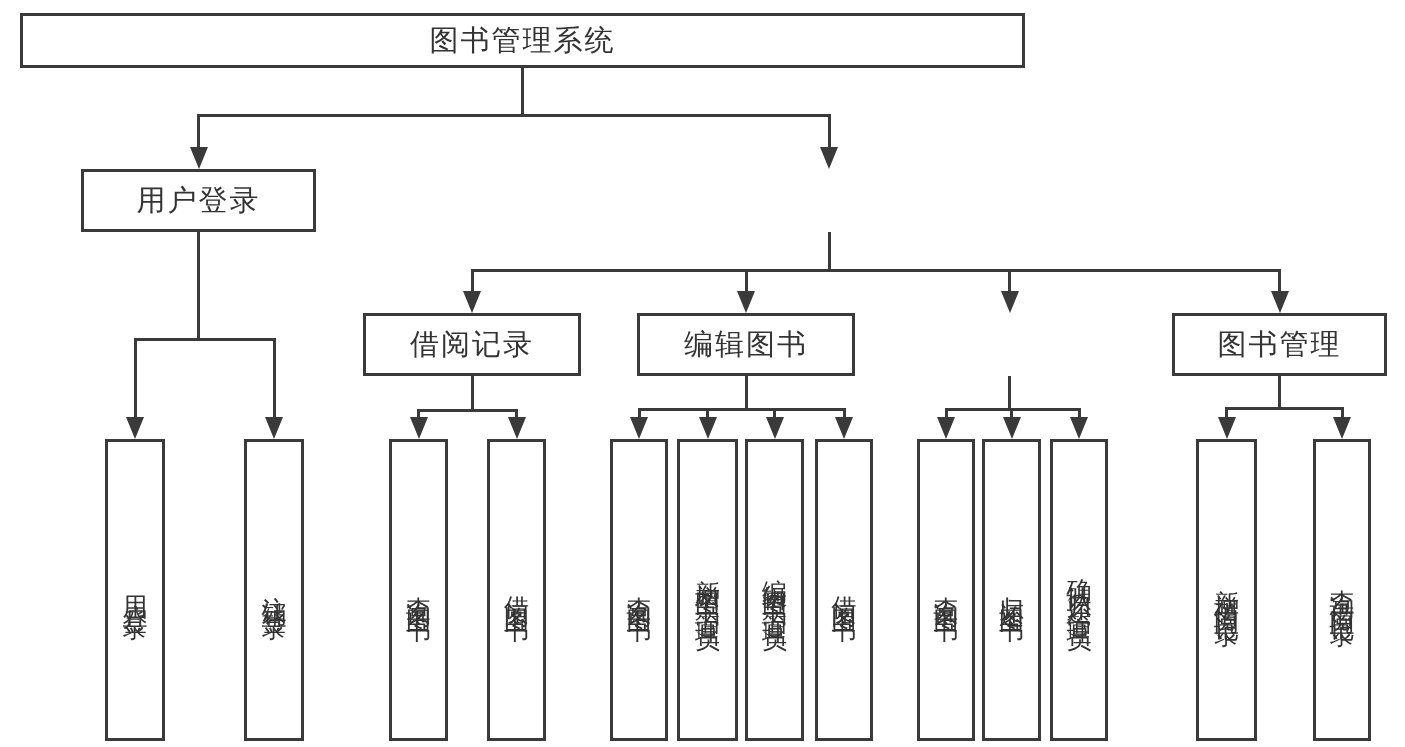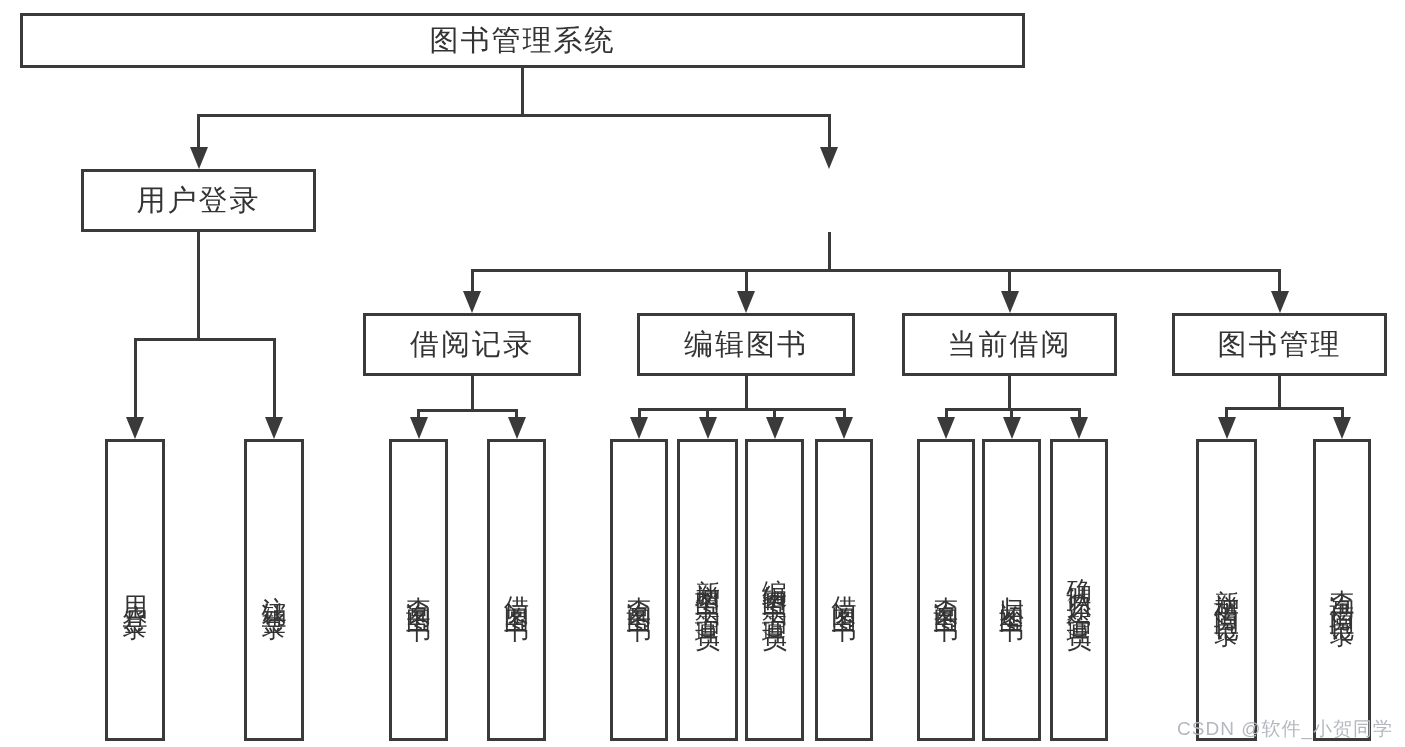--- a/index.html
+++ b/index.html
@@ -60,26 +60,24 @@
     letter-spacing: 1px;
     color: var(--wm, #b4b8be);
     z-index: 3;
     white-space: nowrap;
   }
 </style>
 </head>
 <body>
 
 <div class="stage" id="stage">
-  <div class="watermark">CSDN @软件_小贺同学</div>
 <div class="node h" style="left: 20px; top: 13px; width: 1005px; height: 55px;">图书管理系统</div>
     <div class="node h" style="left: 81px; top: 169px; width: 235px; height: 63px;">用户登录</div>
     <div class="node h" style="left: 363px; top: 313px; width: 218px; height: 63px;">借阅记录</div>
     <div class="node h" style="left: 637px; top: 313px; width: 218px; height: 63px;">编辑图书</div>
-    <div class="node h" style="left: 902px; top: 313px; width: 215px; height: 63px;">当前借阅</div>
     <div class="node h" style="left: 1172px; top: 313px; width: 215px; height: 63px;">图书管理</div>
     <div class="node v" style="left: 105px; top: 439px; width: 60px; height: 302px;">用户登录</div>
     <div class="node v" style="left: 244px; top: 439px; width: 60px; height: 302px;">注销登录</div>
     <div class="node v" style="left: 389px; top: 439px; width: 59px; height: 302px;">查询图书</div>
     <div class="node v" style="left: 487px; top: 439px; width: 59px; height: 302px;">借阅图书</div>
     <div class="node v" style="left: 610px; top: 439px; width: 58px; height: 302px;">查询图书</div>
     <div class="node v" style="left: 677px; top: 439px; width: 61px; height: 302px;">新增图书（管理员）</div>
     <div class="node v" style="left: 745px; top: 439px; width: 59px; height: 302px;">编辑图书（管理员）</div>
     <div class="node v" style="left: 815px; top: 439px; width: 58px; height: 302px;">借阅图书</div>
     <div class="node v" style="left: 917px; top: 439px; width: 58px; height: 302px;">查询图书</div>

